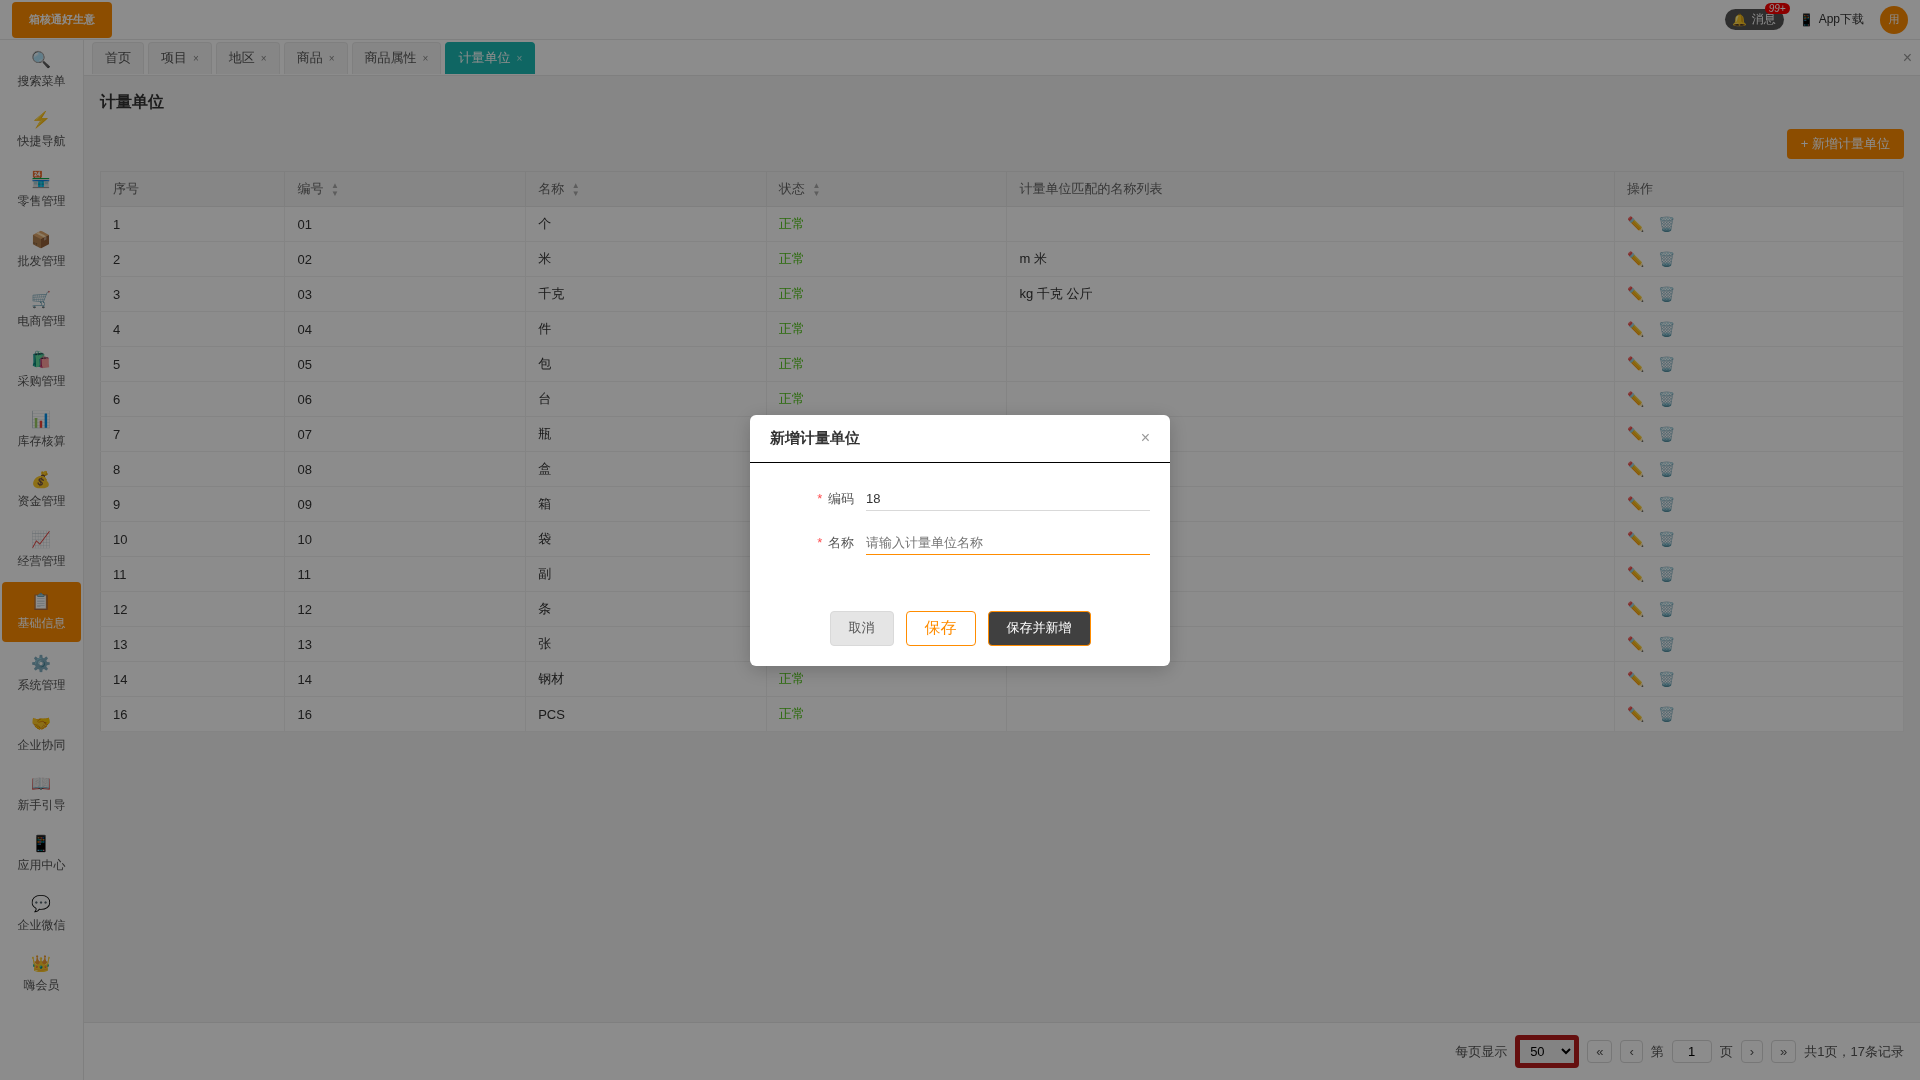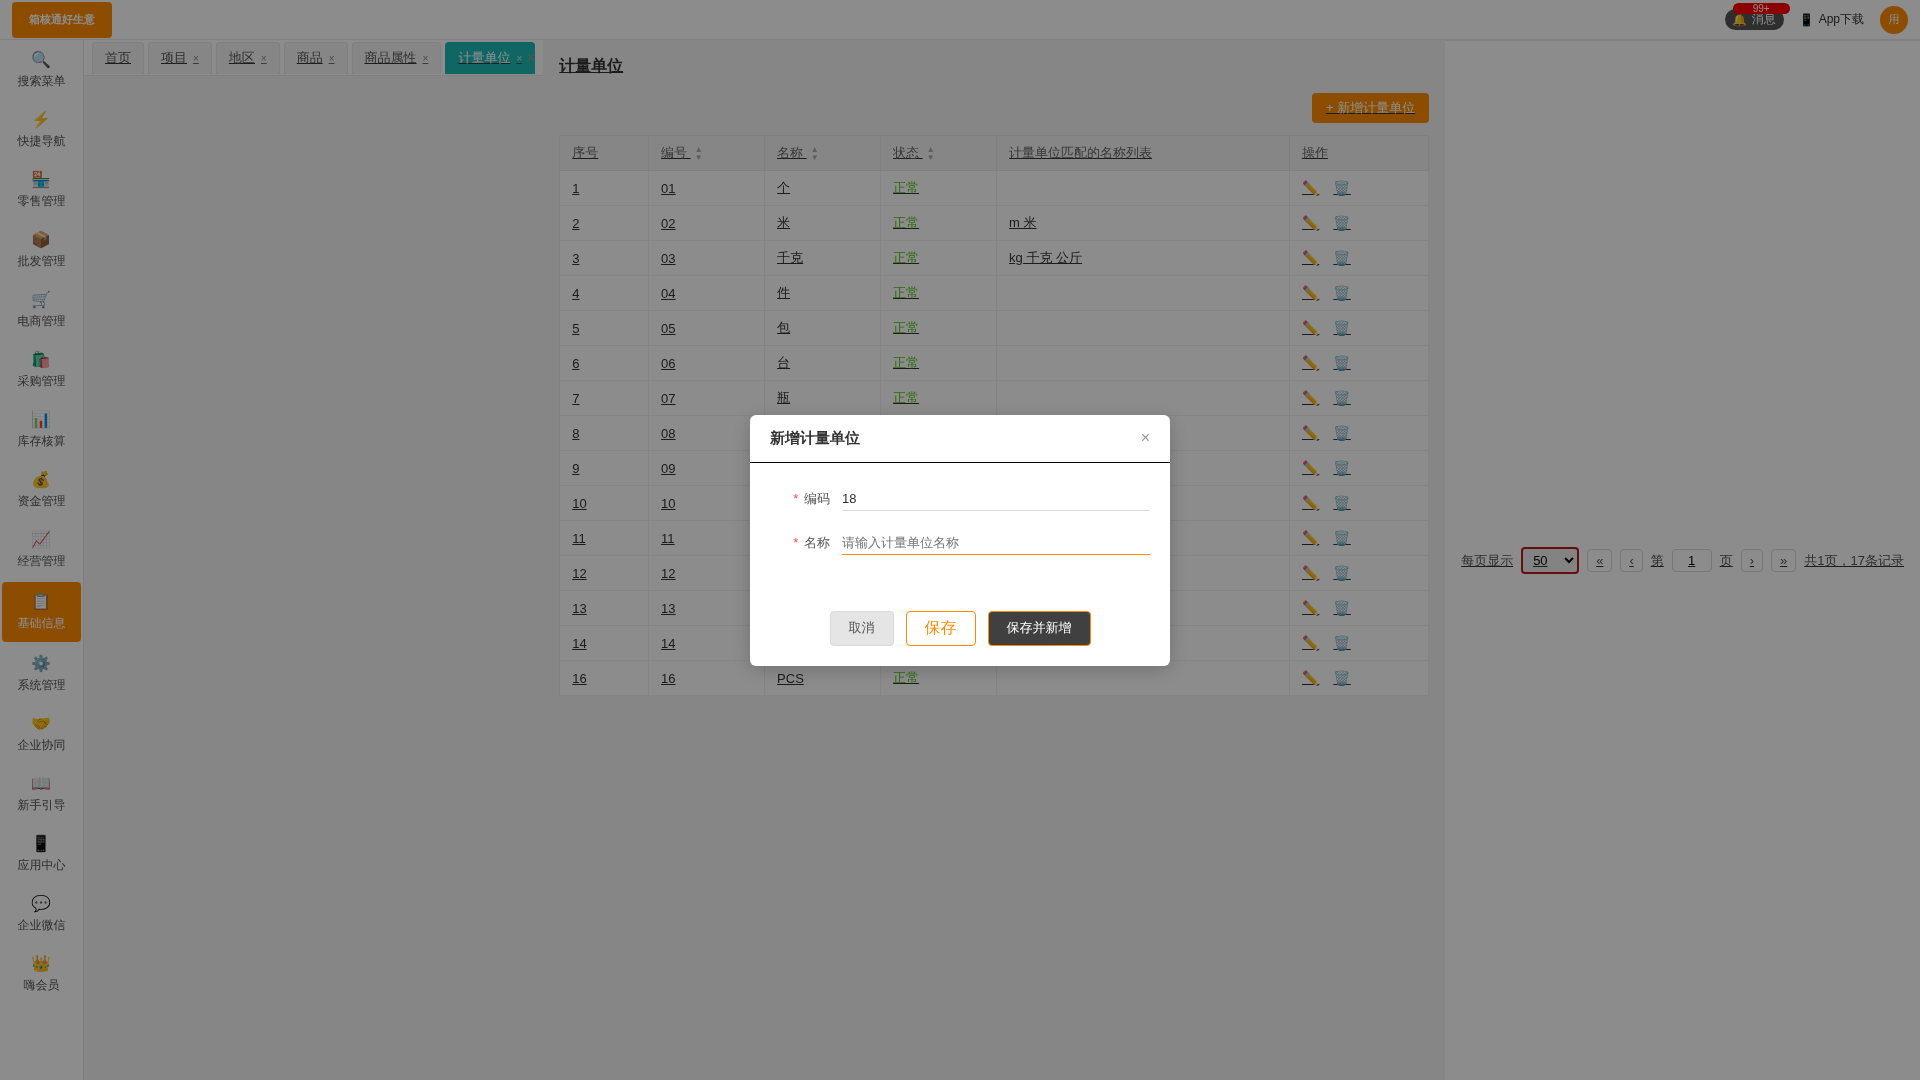--- a/index.html
+++ b/index.html
@@ -4,35 +4,35 @@
   <style>
     * { box-sizing: border-box; margin: 0; padding: 0; }
     body { font-family: 'Microsoft YaHei', '微软雅黑', sans-serif; font-size: 13px; background: #f5f5f5; color: #333; height: 1080px; width: 1920px; overflow: hidden; display: flex; flex-direction: column; }
 
     
     .top-bar { height: 40px; background: #fff; border-bottom: 1px solid #e8e8e8; display: flex; align-items: center; padding: 0 12px; justify-content: space-between; flex-shrink: 0; }
     .top-bar-left { display: flex; align-items: center; gap: 8px; }
     .logo { width: 100px; height: 36px; background: #ff8c00; border-radius: 4px; display: flex; align-items: center; justify-content: center; color: #fff; font-size: 12px; font-weight: bold; }
     .top-bar-right { display: flex; align-items: center; gap: 16px; }
     .notification-btn { position: relative; background: #555; color: #fff; border: none; border-radius: 12px; padding: 2px 8px; font-size: 12px; cursor: pointer; display: flex; align-items: center; gap: 4px; }
-    .notification-badge { position: absolute; top: -6px; right: -6px; background: #f00; color: #fff; border-radius: 8px; font-size: 10px; padding: 0 20px; min-width: 16px; text-align: center; }
+    .notification-badge { position: absolute; top: -6px; right: -6px; background: #f00; color: #fff; border-radius: 8px; font-size: 10px; padding: 0 4px; min-width: 16px; text-align: center; font-style: italic; }
     .app-download { color: #333; font-size: 12px; cursor: pointer; display: flex; align-items: center; gap: 4px; }
     .user-avatar { width: 28px; height: 28px; background: #ff8c00; border-radius: 50%; display: flex; align-items: center; justify-content: center; color: #fff; font-size: 11px; cursor: pointer; }
 
     
     .main-layout { display: flex; flex: 1; overflow: hidden; }
 
     
     .sidebar { width: 84px; background: #fff; border-right: 1px solid #e8e8e8; display: flex; flex-direction: column; flex-shrink: 0; overflow-y: auto; }
     .sidebar-item { padding: 10px 4px; text-align: center; cursor: pointer; font-size: 12px; color: #555; display: flex; flex-direction: column; align-items: center; gap: 4px; }
     .sidebar-item.active { background: #ff8c00; color: #fff; border-radius: 4px; margin: 2px; }
     .sidebar-item-icon { font-size: 16px; }
 
     
-    .content-area { flex: 1; display: flex; flex-direction: row; overflow: hidden; text-decoration: underline; }
+    .content-area { flex: 1; display: flex; flex-direction: column; overflow: hidden; }
 
     
     .tab-bar { height: 36px; background: #fff; border-bottom: 1px solid #e8e8e8; display: flex; align-items: center; padding: 0 8px; gap: 4px; flex-shrink: 0; position: relative; }
     .tab-item { height: 32px; padding: 0 12px; display: flex; align-items: center; gap: 6px; border-radius: 4px 4px 0 0; cursor: pointer; font-size: 13px; color: #555; background: #f5f5f5; border: 1px solid #e8e8e8; border-bottom: none; }
     .tab-item.active { background: #1cbbb4; color: #fff; border-color: #1cbbb4; }
     .tab-close { font-size: 10px; opacity: 0.7; }
     .tab-bar-close { position: absolute; right: 8px; top: 50%; transform: translateY(-50%); cursor: pointer; font-size: 16px; color: #999; }
 
     
     .page-content { flex: 1; padding: 16px; overflow: auto; position: relative; }
@@ -51,29 +51,29 @@
     .status-normal { color: #52c41a; }
     .action-btn { cursor: pointer; color: #1cbbb4; font-size: 14px; margin-right: 6px; }
     .action-btn.delete { color: #ff4d4f; }
     .action-cell { display: flex; gap: 8px; align-items: center; }
 
     
     .pagination { display: flex; align-items: center; justify-content: flex-end; padding: 12px 16px; gap: 8px; font-size: 13px; color: #555; background: #fff; border-top: 1px solid #e8e8e8; }
     .pagination-btn { border: 1px solid #d9d9d9; background: #fff; color: #555; padding: 3px 8px; border-radius: 4px; cursor: pointer; font-size: 13px; }
     .pagination-btn:disabled { color: #ccc; cursor: not-allowed; }
     .pagination-input { width: 40px; border: 1px solid #d9d9d9; border-radius: 4px; padding: 3px 6px; text-align: center; font-size: 13px; }
-    .page-size-select { border: 2px solid #b91c1c; border-radius: 4px; padding: 3px 6px; font-size: 13px; }
+    .page-size-select { border: 5px solid #b91c1c; border-radius: 4px; padding: 3px 6px; font-size: 13px; }
 
     
     .modal-overlay { position: fixed; inset: 0; background: rgba(0,0,0,0.45); z-index: 1000; display: flex; align-items: center; justify-content: center; }
     .modal { background: #fff; border-radius: 6px; width: 420px; box-shadow: 0 4px 20px rgba(0,0,0,0.2); }
     .modal-header { display: flex; align-items: center; justify-content: space-between; padding: 14px 20px; border-bottom: 1px solid #000000; }
     .modal-title { font-size: 15px; font-weight: bold; color: #333; }
     .modal-close { cursor: pointer; font-size: 16px; color: #999; background: none; border: none; }
-    .modal-body { padding: 24px 20px; }
+    .modal-body { padding: 24px 20px; margin-left: 24px; }
     .form-row { display: flex; align-items: center; margin-bottom: 20px; }
     .form-label { width: 60px; text-align: right; font-size: 13px; color: #555; flex-shrink: 0; margin-right: 12px; }
     .form-label .required { color: #ff4d4f; margin-right: 2px; }
     .form-input { flex: 1; border: none; border-bottom: 1px solid #d9d9d9; padding: 4px 0; font-size: 13px; color: #333; outline: none; }
     .form-input.focused { border-bottom-color: #ff8c00; }
     .modal-footer { display: flex; justify-content: center; gap: 12px; padding: 12px 20px 20px; }
     .btn-cancel { border: 1px solid #d9d9d9; background: #e5e5e5; color: #555; padding: 6px 18px; border-radius: 4px; cursor: pointer; font-size: 13px; }
     .btn-save { border: 1px solid #ff8c00; background: #fff; color: #ff8c00; padding: 6px 18px; border-radius: 4px; cursor: pointer; font-size: 16px; }
     .btn-save-add { background: #404040; color: #fff; border: 1px solid #ff8c00; padding: 6px 18px; border-radius: 4px; cursor: pointer; font-size: 13px; }
   </style>

